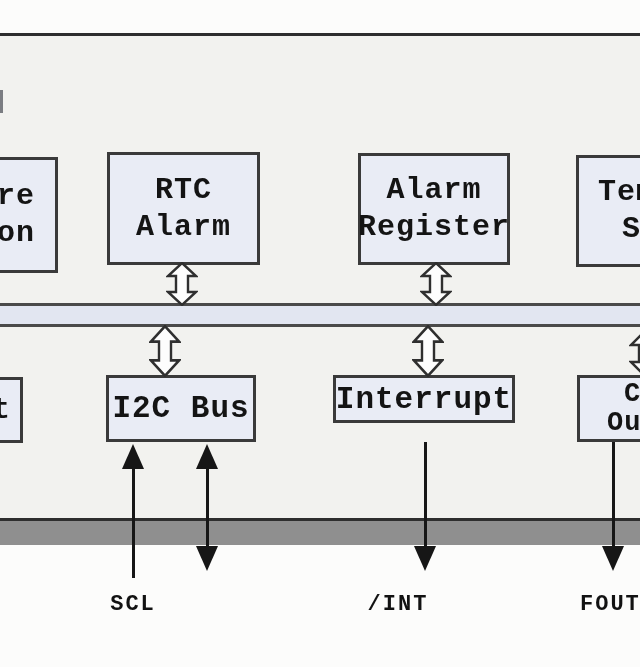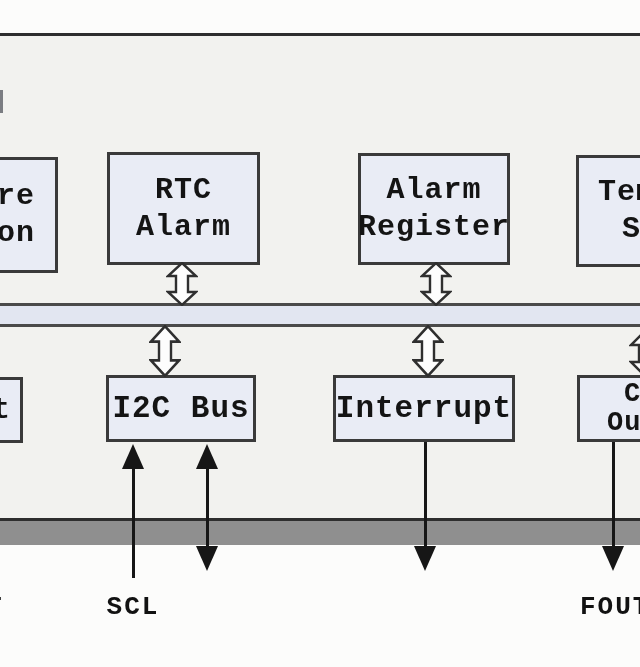--- a/index.html
+++ b/index.html
@@ -36,21 +36,21 @@
   }
   .block.small{font-size:31px;}
   .blk-tl{left:-95px;top:157px;width:153px;height:116px;align-items:flex-end;padding-right:20px;}
   .blk-rtc{left:107px;top:152px;width:153px;height:113px;}
   .blk-alarm{left:358px;top:153px;width:152px;height:112px;}
   .blk-temp{left:576px;top:155px;width:130px;height:112px;align-items:flex-start;}
   .blk-temp .l1{margin-left:19px;}
   .blk-temp .l2{margin-left:43px;}
   .blk-bl{left:-130px;top:377px;width:153px;height:66px;align-items:flex-end;padding-right:9px;}
   .blk-i2c{left:90px;top:375px;width:150px;height:67px;margin-left:16px;}
-  .blk-int{left:333px;top:375px;width:182px;height:67px;}
+  .blk-int{left:333px;top:375px;width:182px;height:48px;}
   .blk-clk{left:577px;top:375px;width:140px;height:67px;align-items:flex-start;
            font-size:27px;line-height:29px;justify-content:center;}
   .blk-clk .l1{margin-left:44px;}
   .blk-clk .l2{margin-left:27px;}
   
   .darrow{position:absolute;z-index:4;}
   .darrow svg{display:block;width:100%;height:100%;}
   
   .pline{position:absolute;width:3px;background:#161616;z-index:5;}
   .head-up{
@@ -58,21 +58,21 @@
     border-left:11px solid transparent;border-right:11px solid transparent;
     border-bottom:25px solid #161616;
   }
   .head-down{
     position:absolute;width:0;height:0;z-index:5;
     border-left:11px solid transparent;border-right:11px solid transparent;
     border-top:25px solid #161616;
   }
   
   .pin-label{
-    position:absolute;top:592px;font-weight:bold;font-size:26px;color:#121212;
+    position:absolute;top:592px;font-weight:bold;font-size:22px;color:#121212;
     letter-spacing:2px;text-align:center;z-index:6;white-space:nowrap;
   }
   .left-artifact{
     position:absolute;left:0;top:90px;width:3px;height:23px;background:#7b7d82;z-index:3;
   }
 </style>
 </head>
 <body>
 
 <div id="canvas">
@@ -148,15 +148,16 @@
   <div class="head-down" style="left:196px;top:546px;"></div>
 
   <div class="pline" style="left:424px;top:442px;height:106px;"></div>
   <div class="head-down" style="left:414px;top:546px;"></div>
 
   <div class="pline" style="left:612px;top:442px;height:106px;"></div>
   <div class="head-down" style="left:602px;top:546px;"></div>
 
   <div class="pin-label" style="left:-14px;width:30px;text-align:left;">T</div>
   <div class="pin-label" style="left:95px;width:76px;">SCL</div>
+  <div class="pin-label" style="left:355px;width:86px;">/INT</div>
   <div class="pin-label" style="left:580px;width:120px;text-align:left;">FOUT</div>
 
 </div>
 
 </body></html>

